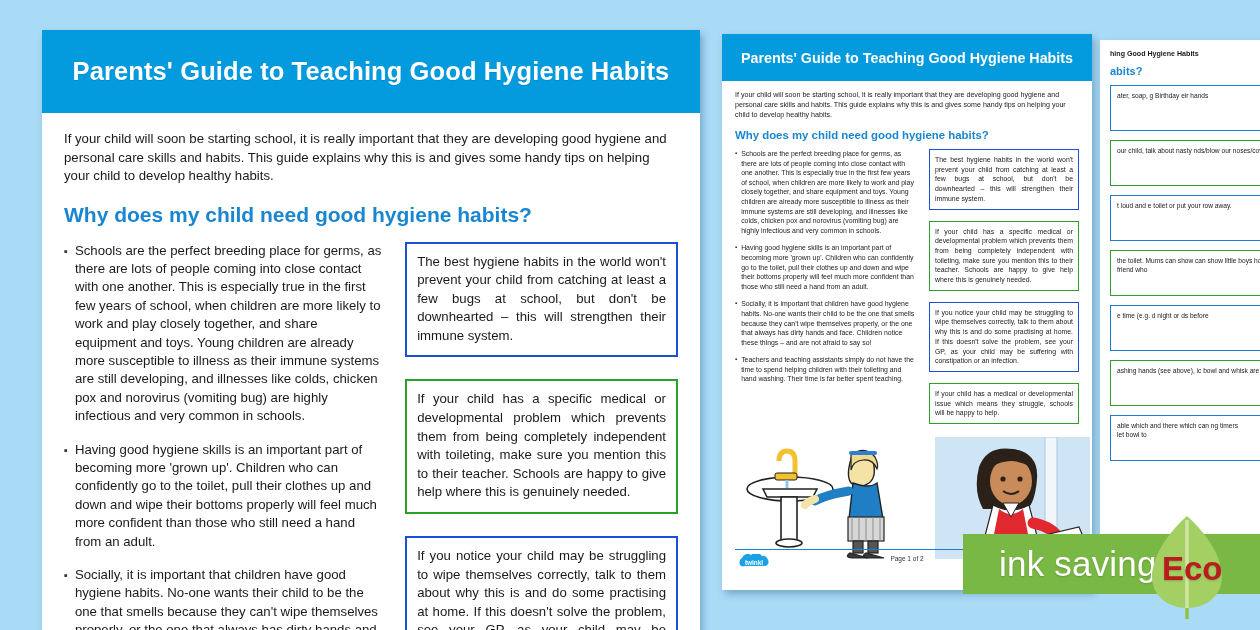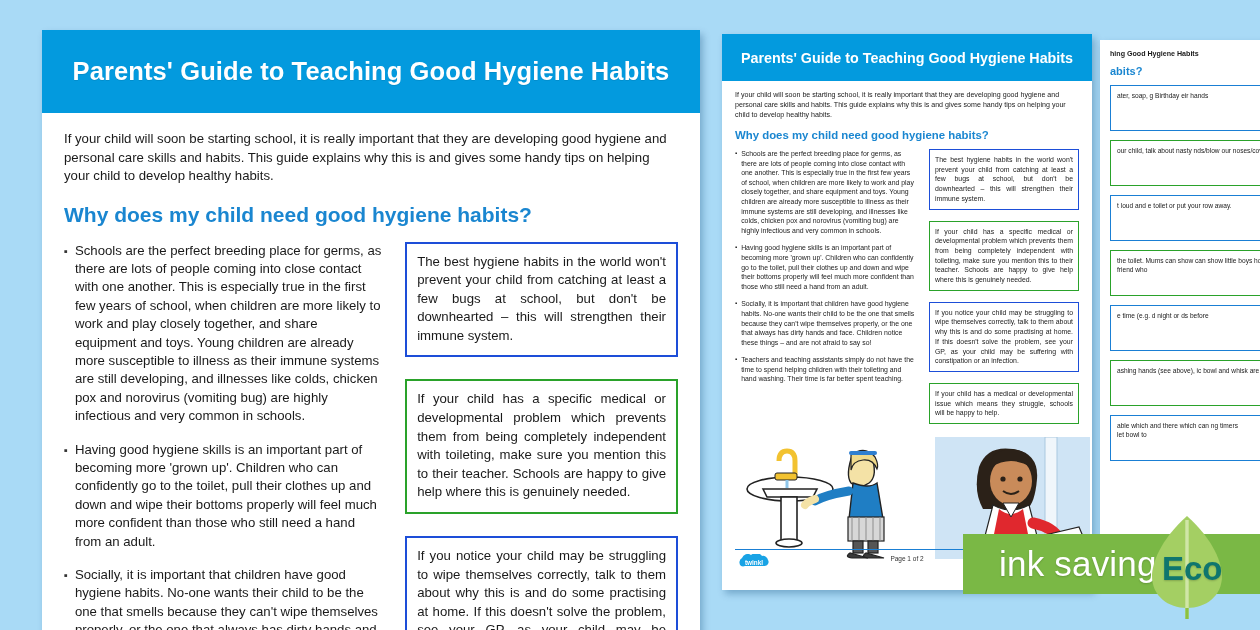--- a/index.html
+++ b/index.html
@@ -73,21 +73,21 @@
   #page-back .tip{border:1.5px solid #1a7fd4;padding:5px 6px;margin-bottom:9px;
      font-size:6.6px;line-height:9.4px;color:#1a1a1a;position:relative;min-height:34px;}
   #page-back .tip.green{border-color:#2aa22a;}
   #page-back .tiptext{width:128px;}
 
   
   #eco{position:absolute;left:963px;top:534px;width:297px;height:60px;background:#7ab845;z-index:40;}
   #eco .lbl{position:absolute;left:36px;top:10px;color:#ffffff;font-size:35px;
      letter-spacing:.2px;text-shadow:0 1px 2px rgba(0,0,0,.18);}
   #leaf{position:absolute;left:1148px;top:514px;width:78px;height:105px;z-index:41;}
-  #leaf .eco2{position:absolute;left:14px;top:36px;color:#0f766e;font-size:33px;font-weight:bold;
+  #leaf .eco2{position:absolute;left:14px;top:36px;color:#b91c1c;font-size:33px;font-weight:bold;
      text-shadow:0 1px 2px rgba(0,0,0,.20);}
 
   .clip{overflow:hidden;}
 </style>
 </head>
 <body>
 
 <div class="sheet" id="page-mid">
   <div class="band">
     <div class="title">Parents' Guide to Teaching Good Hygiene Habits</div>

